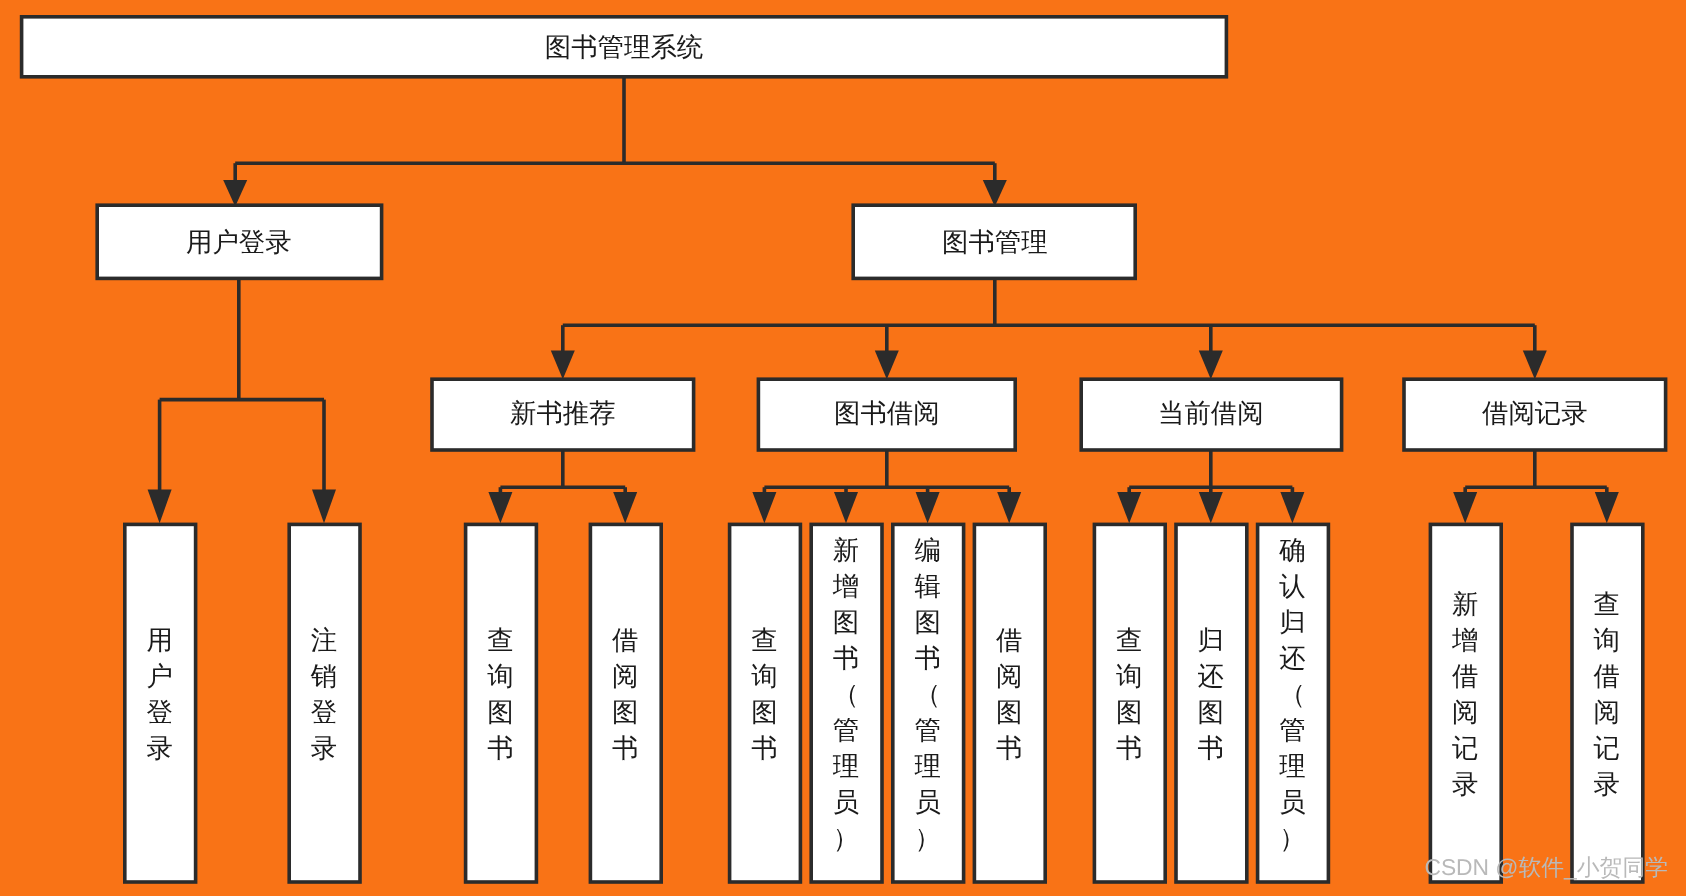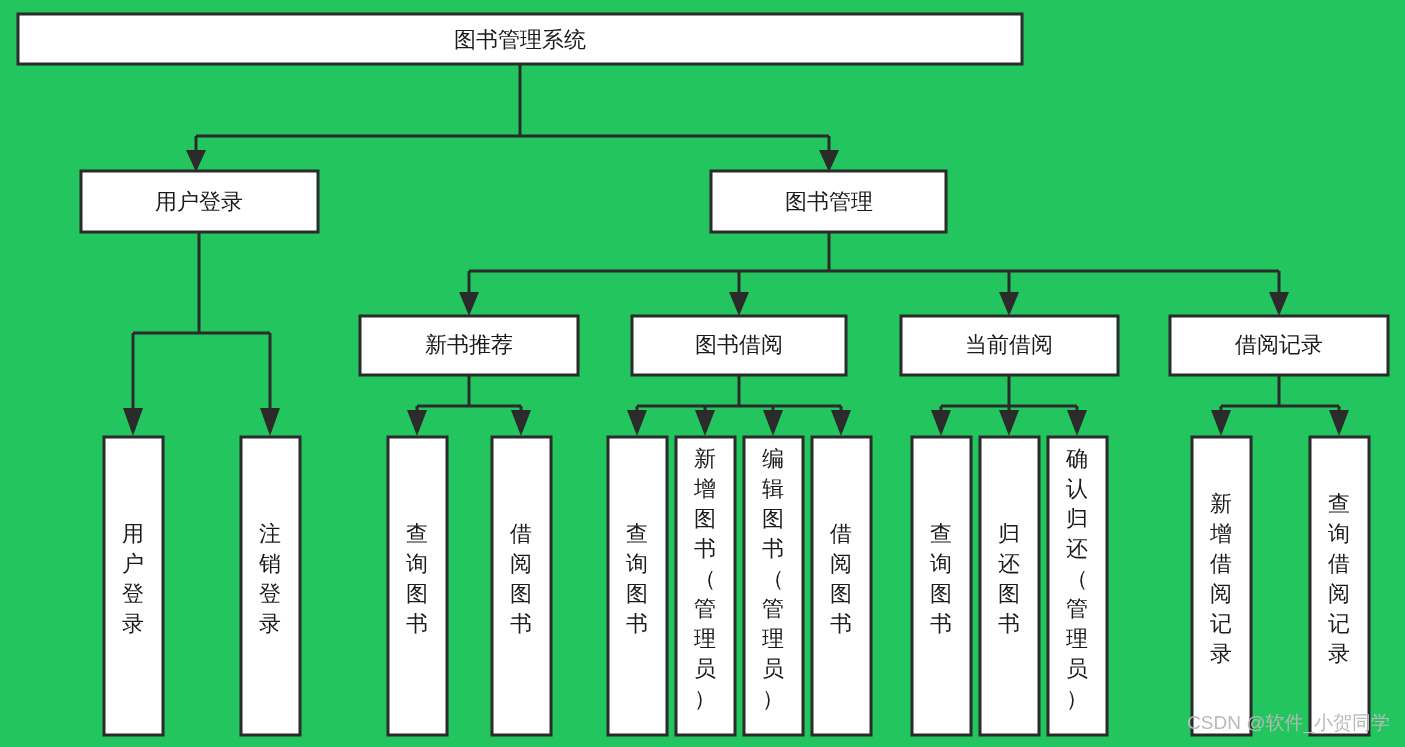--- a/index.html
+++ b/index.html
@@ -8,21 +8,21 @@
     padding: 0;
     background: #ffffff;
   }
   body {
     font-family: "Liberation Sans", "DejaVu Sans", sans-serif;
   }
   #diagram-root {
     position: relative;
     width: 1405px;
     height: 747px;
-    background: #22c55e;
+    background: #f97316;
     overflow: hidden;
   }
   svg#flowchart {
     position: absolute;
     left: 0;
     top: 0;
     width: 1405px;
     height: 747px;
     display: block;
   }

